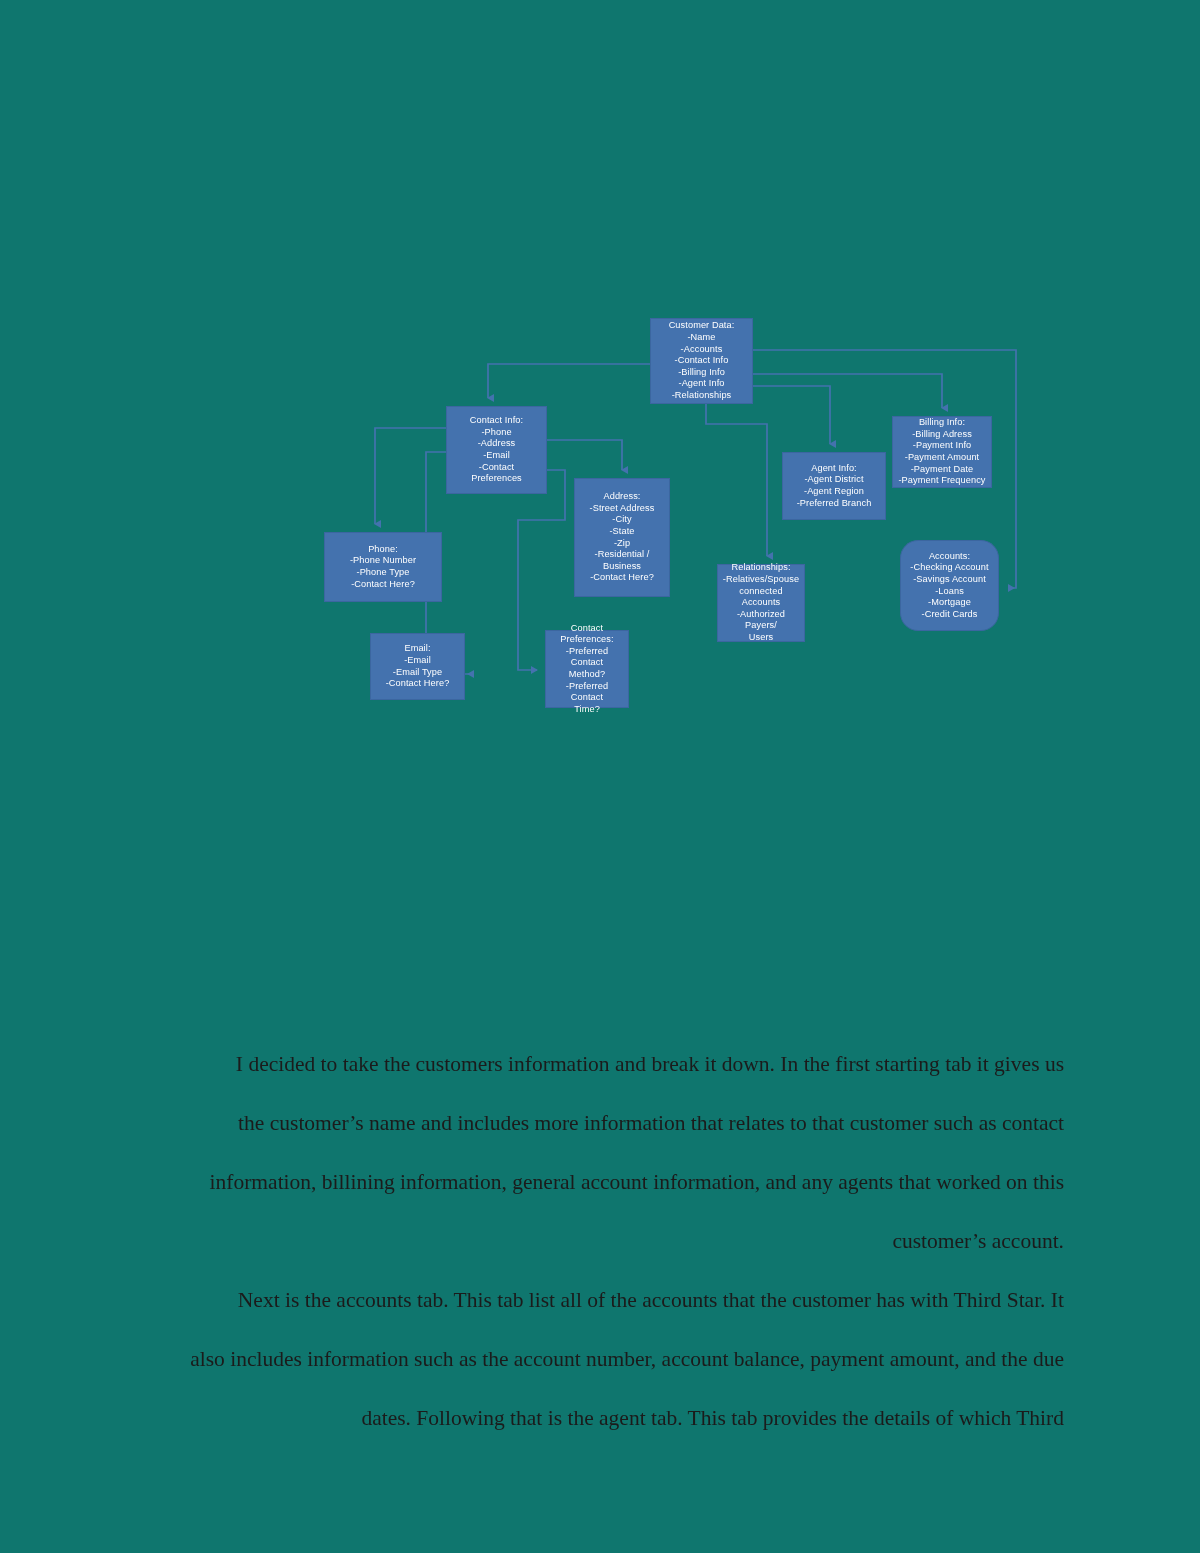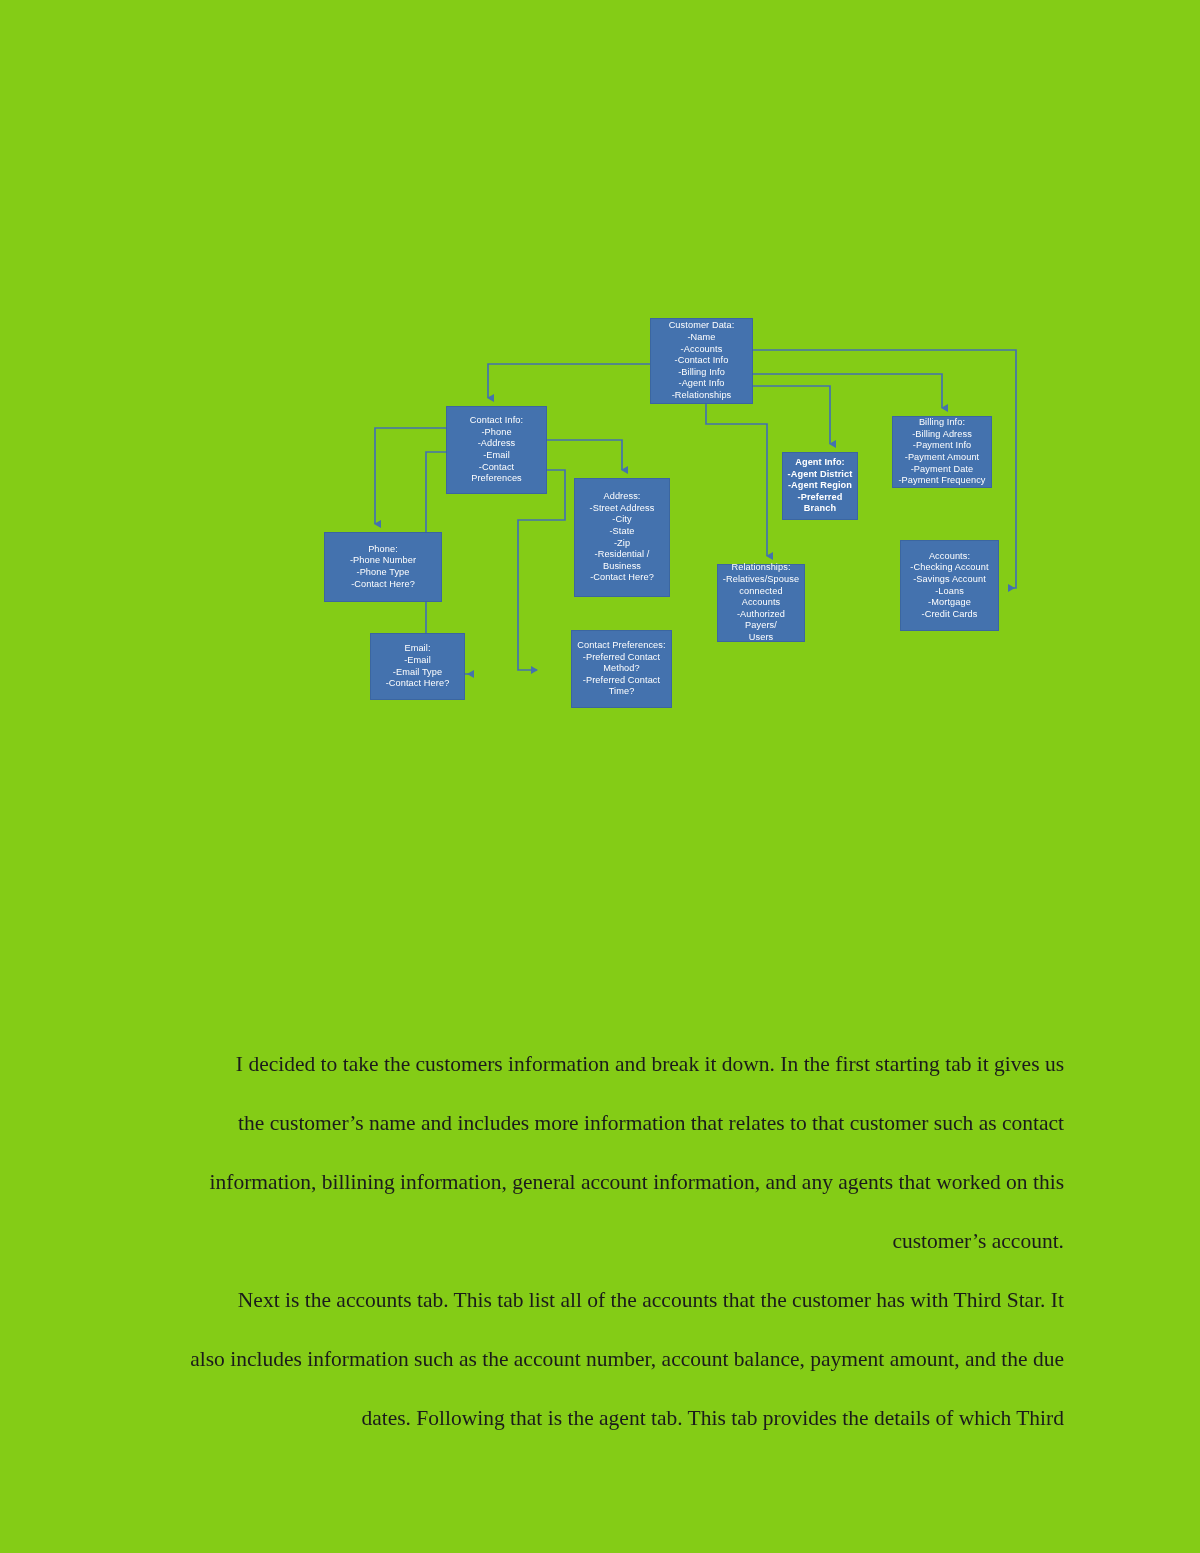--- a/index.html
+++ b/index.html
@@ -12,21 +12,21 @@
     height: 1553px;
     position: relative;
     font-family: "Liberation Serif", "DejaVu Serif", serif;
     overflow: hidden;
   }
 
   
   .page {
     position: absolute;
     inset: 0;
-    background: #84cc16;
+    background: #0f766e;
   }
 
   
   .diagram-wrap {
     position: absolute;
     left: 220px;
     top: 300px;
     width: 810px;
     height: 440px;
   }
@@ -55,27 +55,27 @@
   }
   .node .node-text {
     white-space: pre-line;
     width: 100%;
   }
 
   
   #node-customer-data    { left: 430px; top: 18px;  width: 103px; height: 86px; }
   #node-contact-info     { left: 226px; top: 106px; width: 101px; height: 88px; }
   #node-billing-info     { left: 672px; top: 116px; width: 100px; height: 72px; }
-  #node-agent-info       { left: 562px; top: 152px; width: 76px;  height: 68px; font-weight: bold; }
+  #node-agent-info       { left: 562px; top: 152px; width: 104px;  height: 68px; }
   #node-address          { left: 354px; top: 178px; width: 96px;  height: 119px; align-items: center; }
   #node-phone            { left: 104px; top: 232px; width: 118px; height: 70px; }
-  #node-accounts         { left: 680px; top: 240px; width: 99px;  height: 91px; }
+  #node-accounts         { left: 680px; top: 240px; width: 99px;  height: 91px; border-radius: 18px; }
   #node-relationships    { left: 497px; top: 264px; width: 88px; height: 78px; }
   #node-email            { left: 150px; top: 333px; width: 95px;  height: 67px; }
-  #node-contact-prefs    { left: 325px; top: 330px; width: 101px; height: 78px; margin-left: 26px; }
+  #node-contact-prefs    { left: 325px; top: 330px; width: 84px; height: 78px; }
 
   
   .body-text {
     position: absolute;
     left: 140px;
     top: 1035px;
     width: 924px;
     font-size: 21.5px;
     line-height: 59px;
     color: #1b1b1b;

